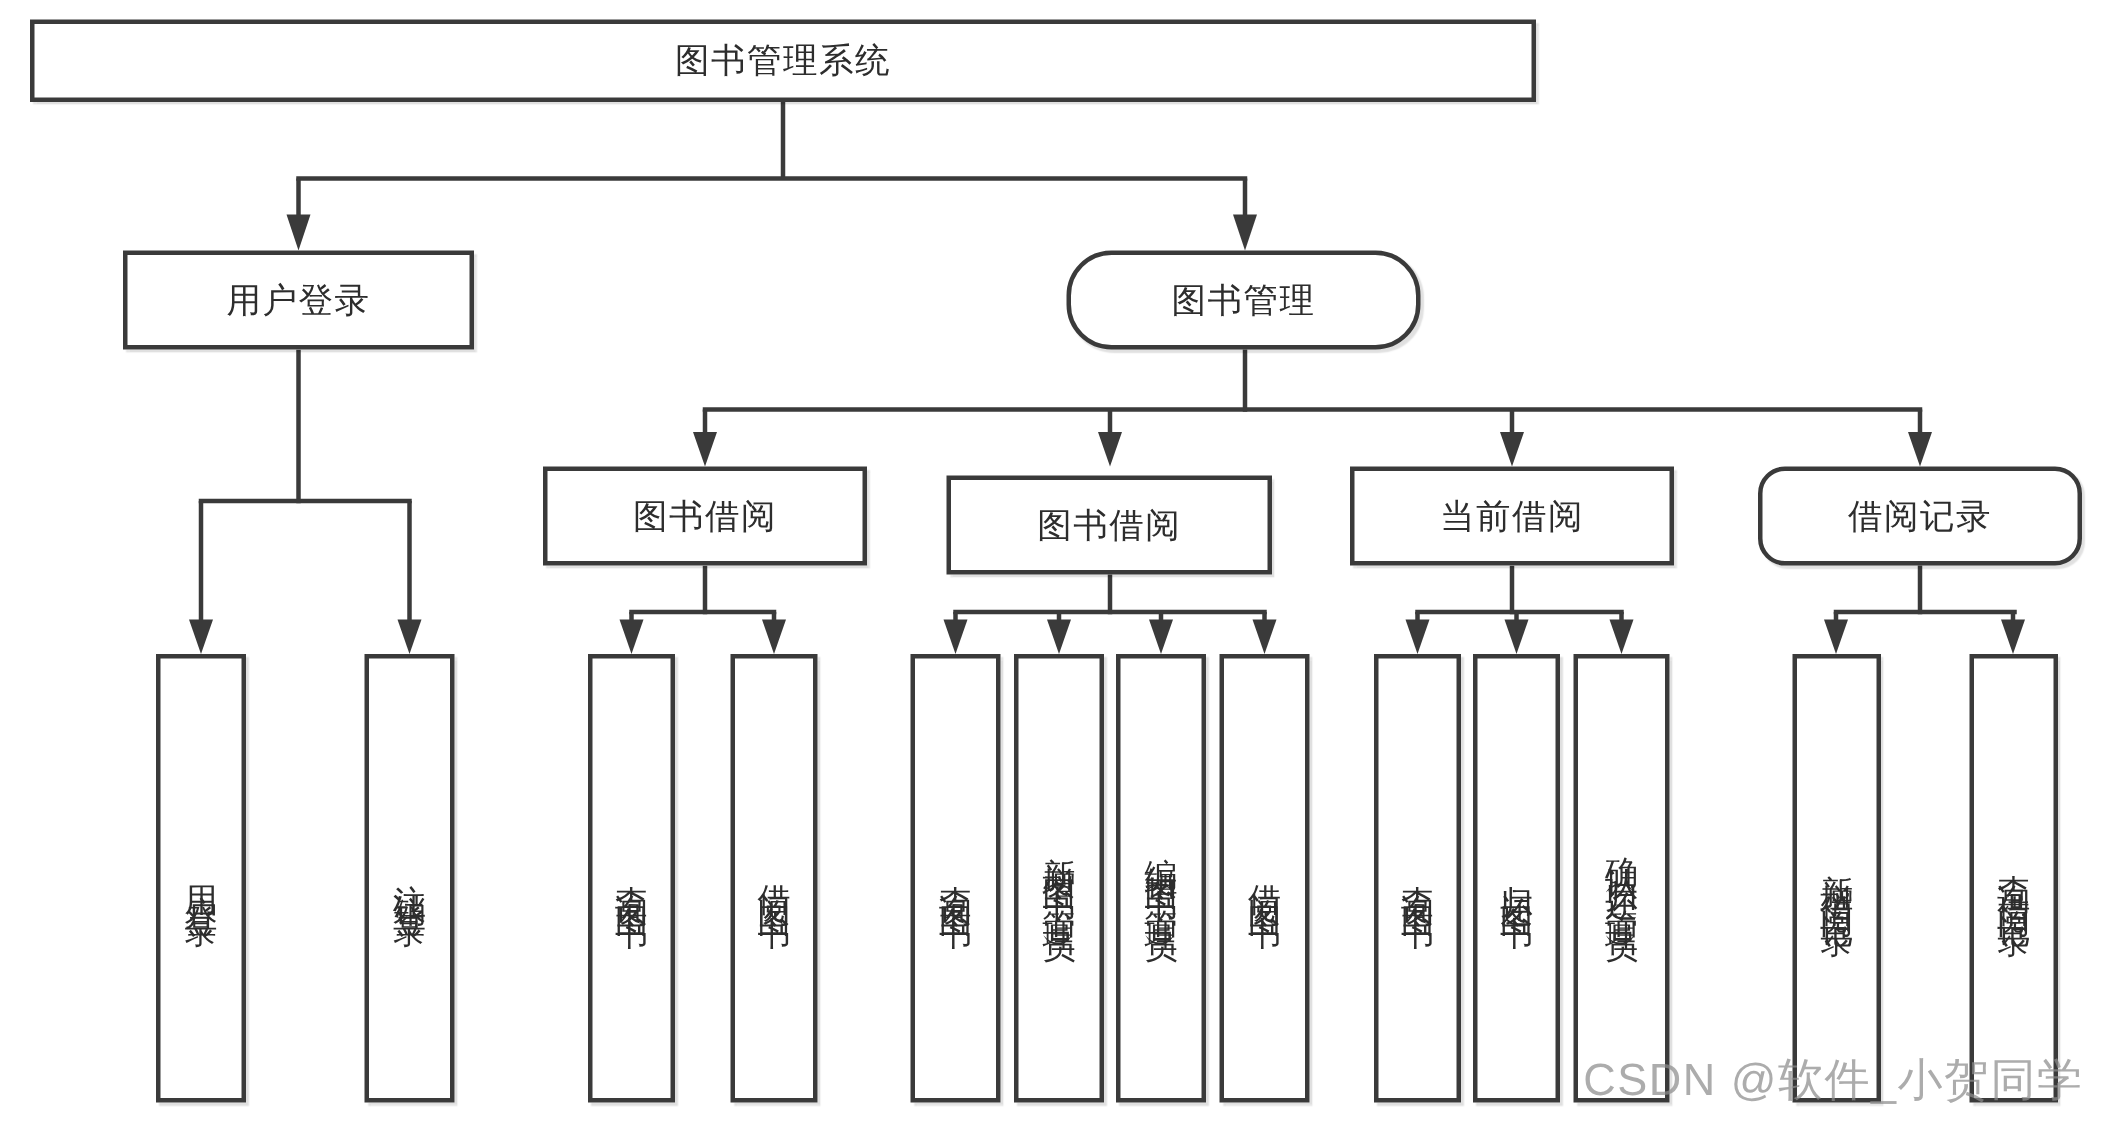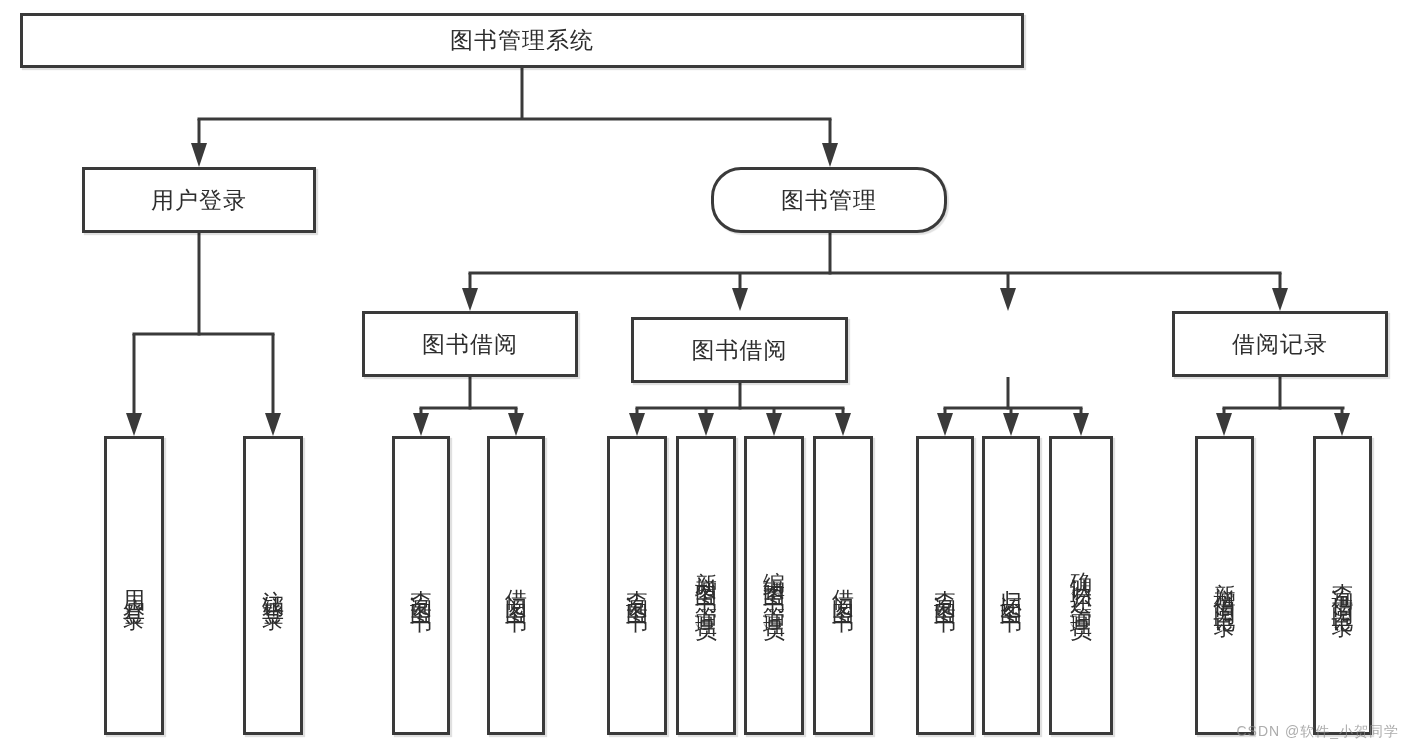--- a/index.html
+++ b/index.html
@@ -33,22 +33,22 @@
     writing-mode:vertical-rl;
     text-orientation:mixed;
     font-size:22px;
     letter-spacing:7px;
     color:#2d2d2d;
     line-height:1;
     white-space:nowrap;
   }
   #watermark{
     position:absolute;
-    right:6px;bottom:6px;
-    font-size:14px;
+    right:16px;bottom:6px;
+    font-size:30px;
     color:rgba(140,140,140,0.72);
     letter-spacing:1px;
     z-index:10;
     white-space:nowrap;
   }
 </style>
 </head>
 <body>
 
 <div id="canvas">
@@ -125,21 +125,24 @@
   <div class="box h" style="left:711px;top:167px;width:236px;height:66px;border-radius:30px;">
     <span>图书管理</span>
   </div>
 
   <div class="box h" style="left:362px;top:311px;width:216px;height:66px;">
     <span>图书借阅</span>
   </div>
   <div class="box h" style="left:631px;top:317px;width:217px;height:66px;">
     <span>图书借阅</span>
   </div>
-  <div class="box h" style="left:1172px;top:311px;width:216px;height:66px;">
+  <div class="box h" style="left:900px;top:311px;width:216px;height:66px;">
+    <span>当前借阅</span>
+  </div>
+  <div class="box h" style="left:1172px;top:311px;width:216px;height:66px;border-radius:18px;">
     <span>借阅记录</span>
   </div>
 
   <div class="box v" style="left:104px;top:436px;width:60px;height:299px;">
     <span>用户登录</span>
   </div>
   <div class="box v" style="left:243px;top:436px;width:60px;height:299px;">
     <span>注销登录</span>
   </div>
 

